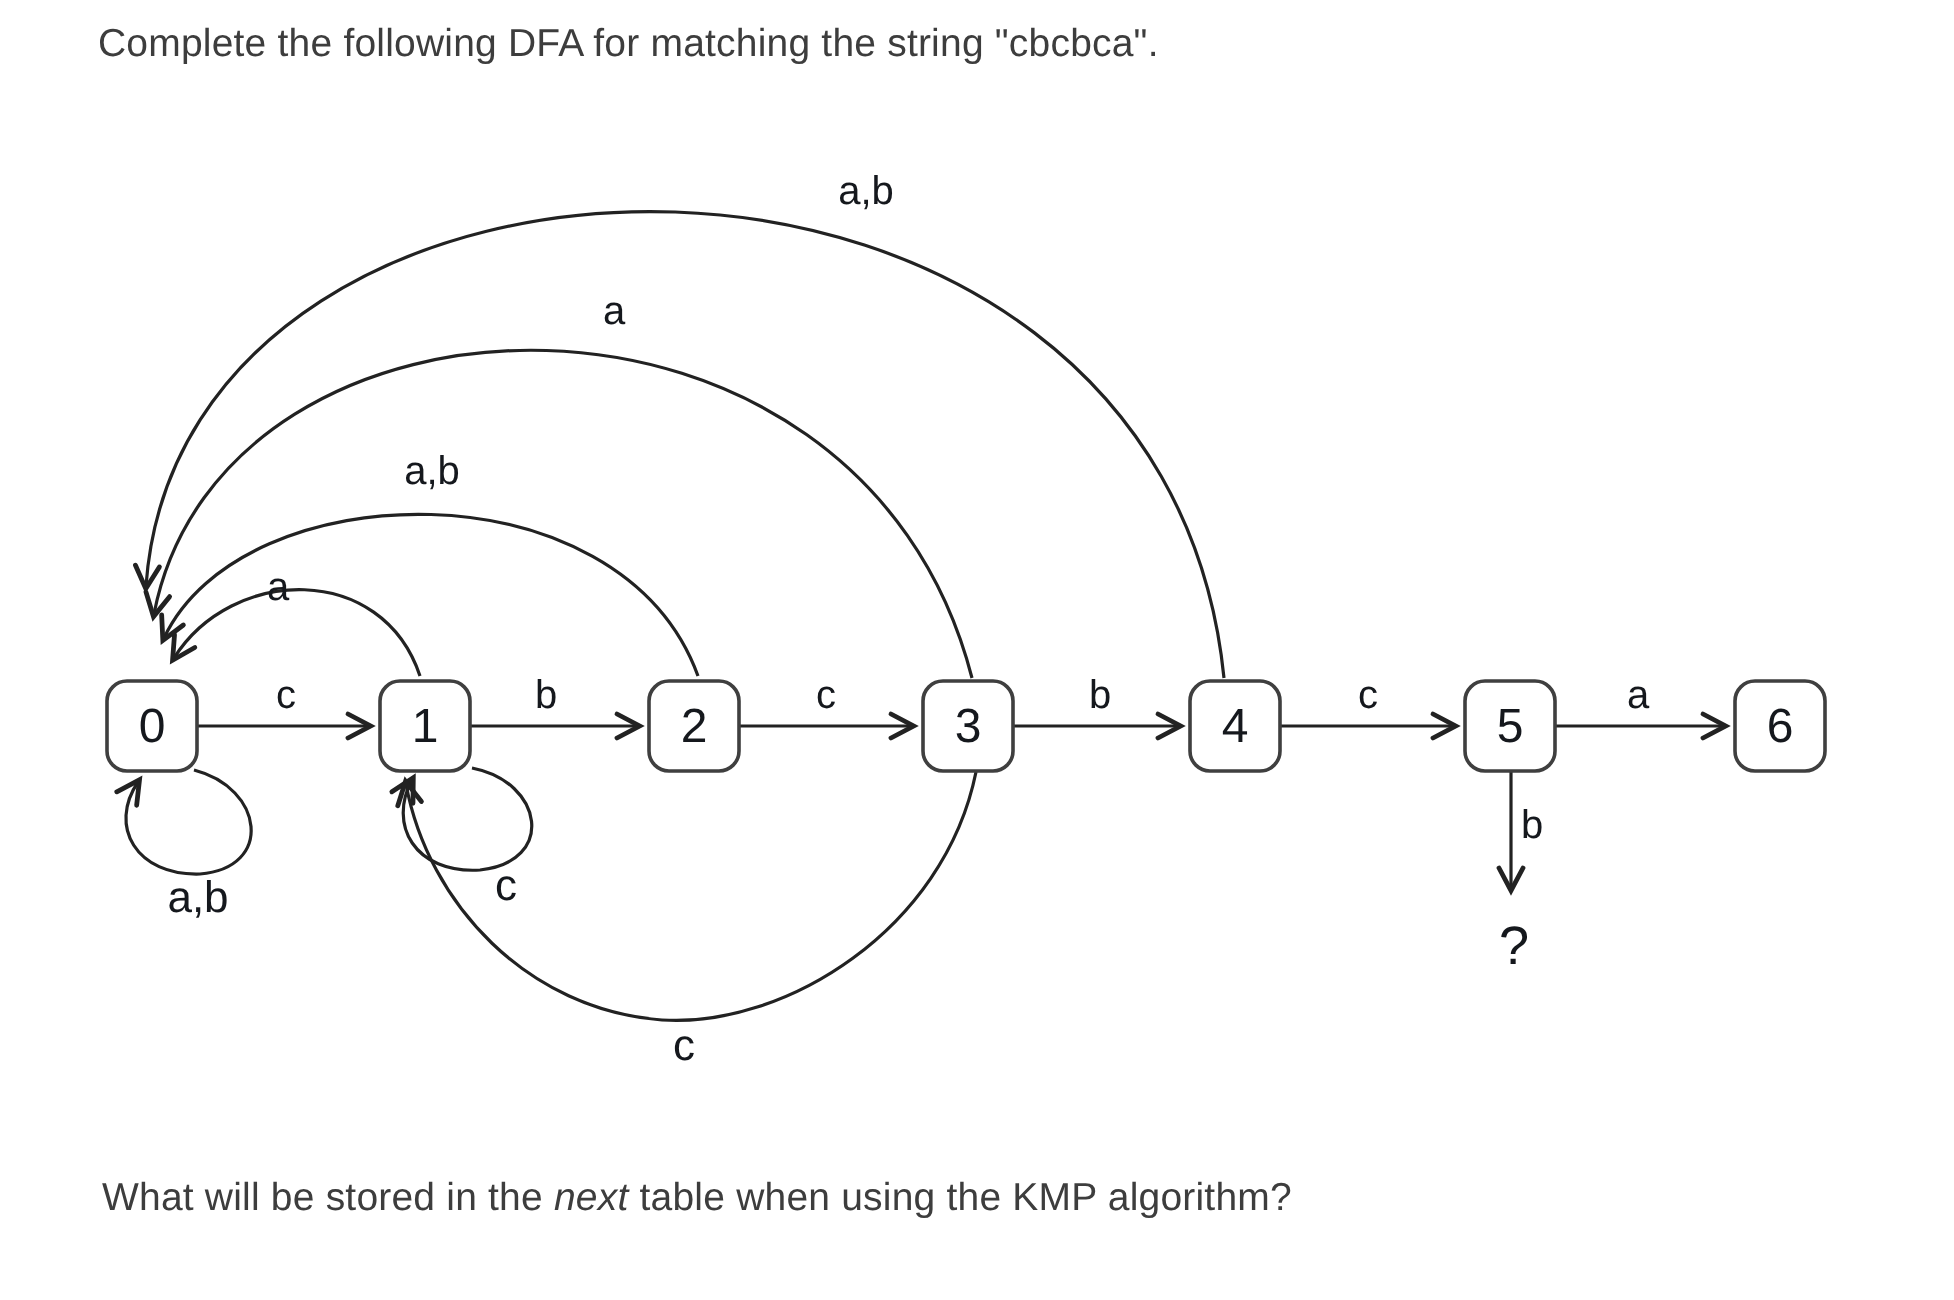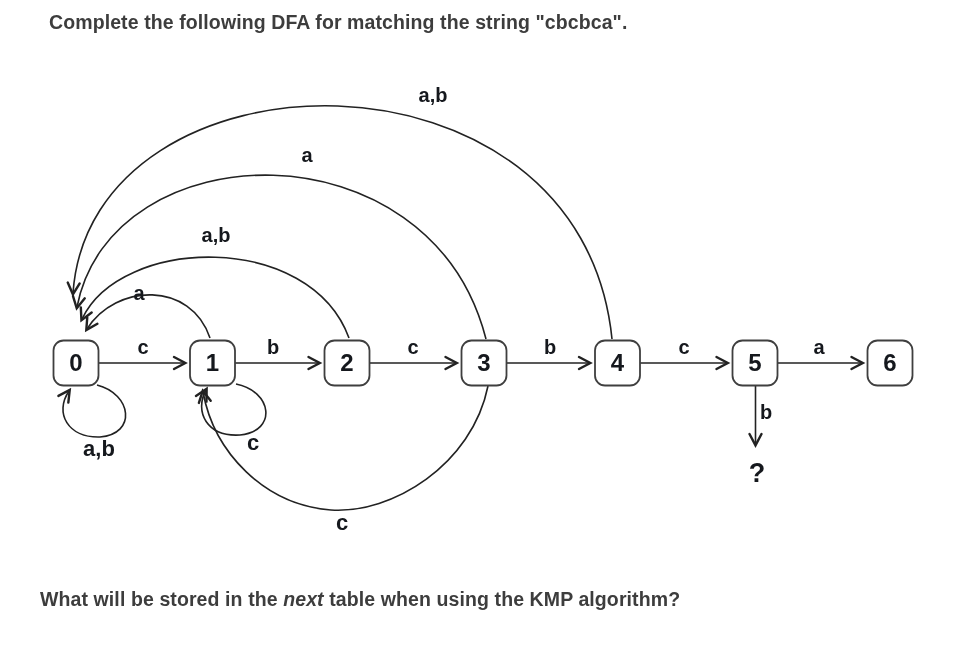--- a/index.html
+++ b/index.html
@@ -1,20 +1,20 @@
 <!DOCTYPE html>
 <html><head>
 <meta charset="utf-8">
 <style>
   html,body{margin:0;padding:0;background:#ffffff;}
   .page{position:relative;width:977px;height:650px;background:#ffffff;overflow:hidden;
-        font-family:"Liberation Sans",sans-serif;font-weight:bold;}
+        font-family:"Liberation Sans",sans-serif;}
   .prompt{position:absolute;left:49px;top:10px;margin:0;font-size:19.5px;line-height:1.3;
           color:#3d3d3d;letter-spacing:0.1px;}
-  .question{position:absolute;left:40px;top:587px;margin:0;font-size:19.5px;line-height:1.3;
+  .question{position:absolute;left:51px;top:587px;margin:0;font-size:19.5px;line-height:1.3;
           color:#3d3d3d;letter-spacing:0.1px;}
   .question em{font-style:italic;}
   svg.dfa{position:absolute;left:0;top:0;}
   .edge{fill:none;stroke:#222222;stroke-width:1.6px;}
   .state-box{fill:#ffffff;stroke:#3f3f3f;stroke-width:1.8px;}
   .state-num{font-family:"Liberation Sans",sans-serif;font-size:24px;fill:#15181d;
              text-anchor:middle;}
   .elabel{font-family:"Liberation Sans",sans-serif;font-size:20px;fill:#15181d;
           text-anchor:middle;}
   .elabel.big{font-size:22px;}

